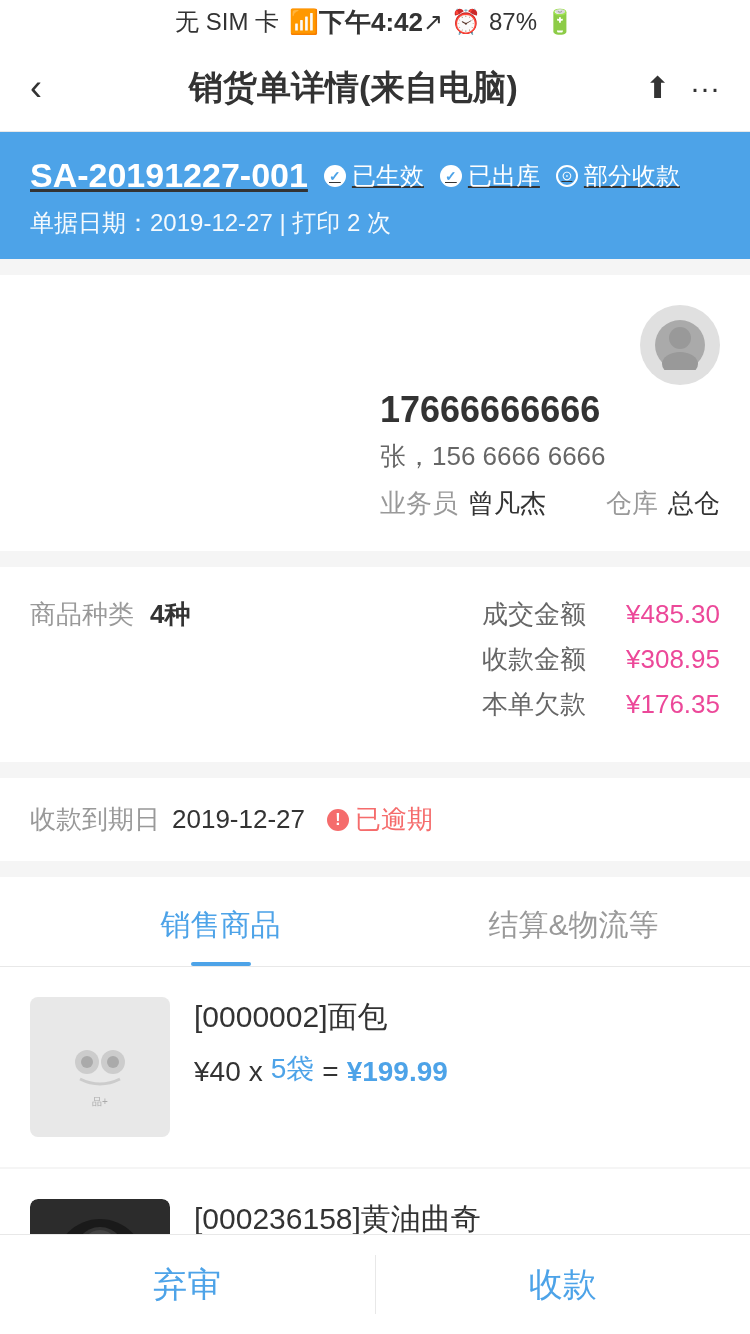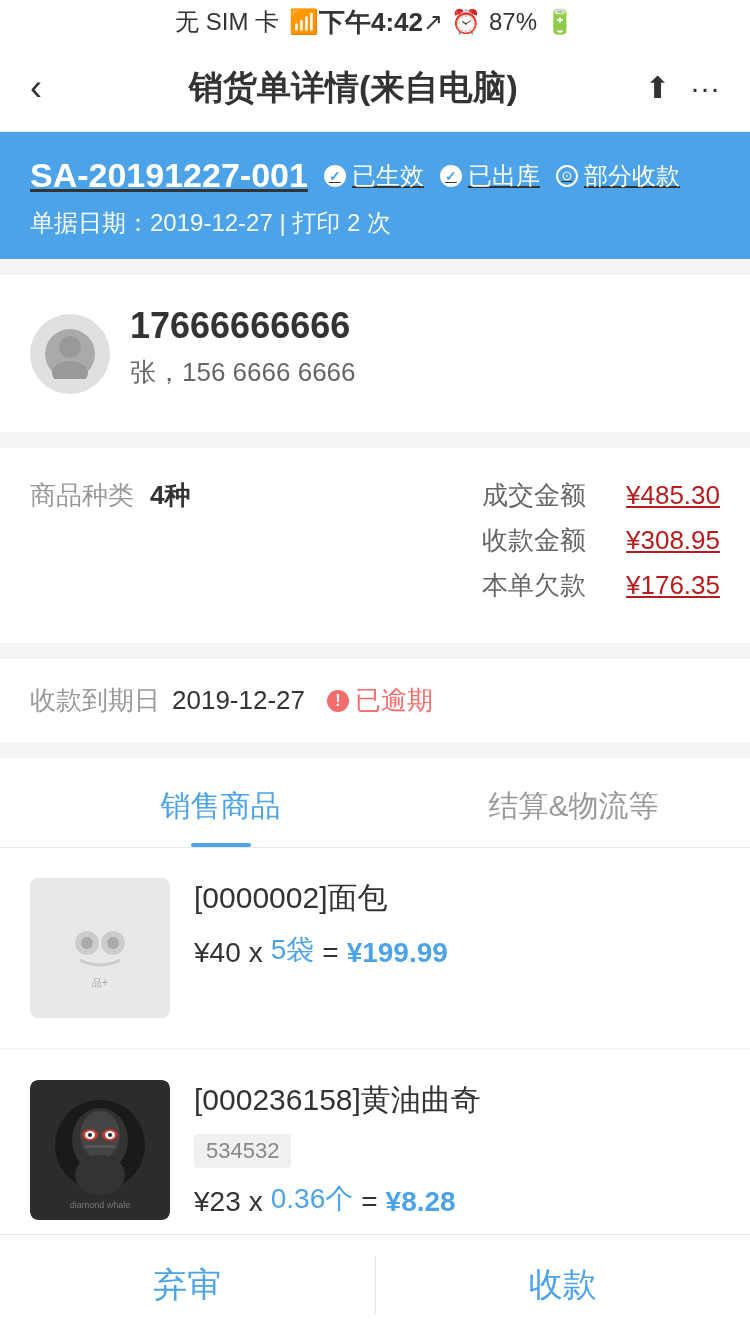--- a/index.html
+++ b/index.html
@@ -119,22 +119,23 @@
       color: #fff;
       opacity: 0.95;
     }
 
     
     .customer-section {
       background: #fff;
       padding: 30px;
       margin-top: 16px;
       display: flex;
-      align-items: center;
-      gap: 20px;
+      align-items: flex-end;
+      gap: 4px;
+      flex-direction: column;
     }
     .customer-avatar {
       width: 80px;
       height: 80px;
       border-radius: 50%;
       background: #e0e0e0;
       display: flex;
       align-items: center;
       justify-content: center;
       flex-shrink: 0;
@@ -194,21 +195,21 @@
     .summary-right { text-align: right; }
     .summary-row {
       display: flex;
       justify-content: space-between;
       align-items: center;
       gap: 40px;
       margin-bottom: 10px;
       font-size: 26px;
     }
     .summary-row-label { color: #666; }
-    .summary-row-value { color: #b91c1c; font-weight: 500; text-decoration: underline; }
+    .summary-row-value { color: #ec4899; font-weight: 500; }
 
     
     .overdue-section {
       background: #fff;
       padding: 24px 30px;
       margin-top: 16px;
       display: flex;
       align-items: center;
       gap: 12px;
       font-size: 26px;
@@ -409,20 +410,30 @@
     <div class="avatar-icon">
       <svg width="50" height="50" viewBox="0 0 50 50">
         <circle cx="25" cy="18" r="11" fill="#999"></circle>
         <ellipse cx="25" cy="44" rx="18" ry="12" fill="#999"></ellipse>
       </svg>
     </div>
   </div>
   <div class="customer-info">
     <div class="customer-name">17666666666</div>
     <div class="customer-phone">张，156 6666 6666</div>
+    <div class="customer-meta">
+      <div class="customer-meta-item">
+        <span class="customer-meta-label">业务员</span>
+        <span class="customer-meta-value">曾凡杰</span>
+      </div>
+      <div class="customer-meta-item">
+        <span class="customer-meta-label">仓库</span>
+        <span class="customer-meta-value">总仓</span>
+      </div>
+    </div>
   </div>
 </div>
 
 <div class="summary-section">
   <div class="summary-left">
     <div class="summary-types">
       <span class="summary-types-label">商品种类</span>
       <span class="summary-types-value">4种</span>
     </div>
   </div>

